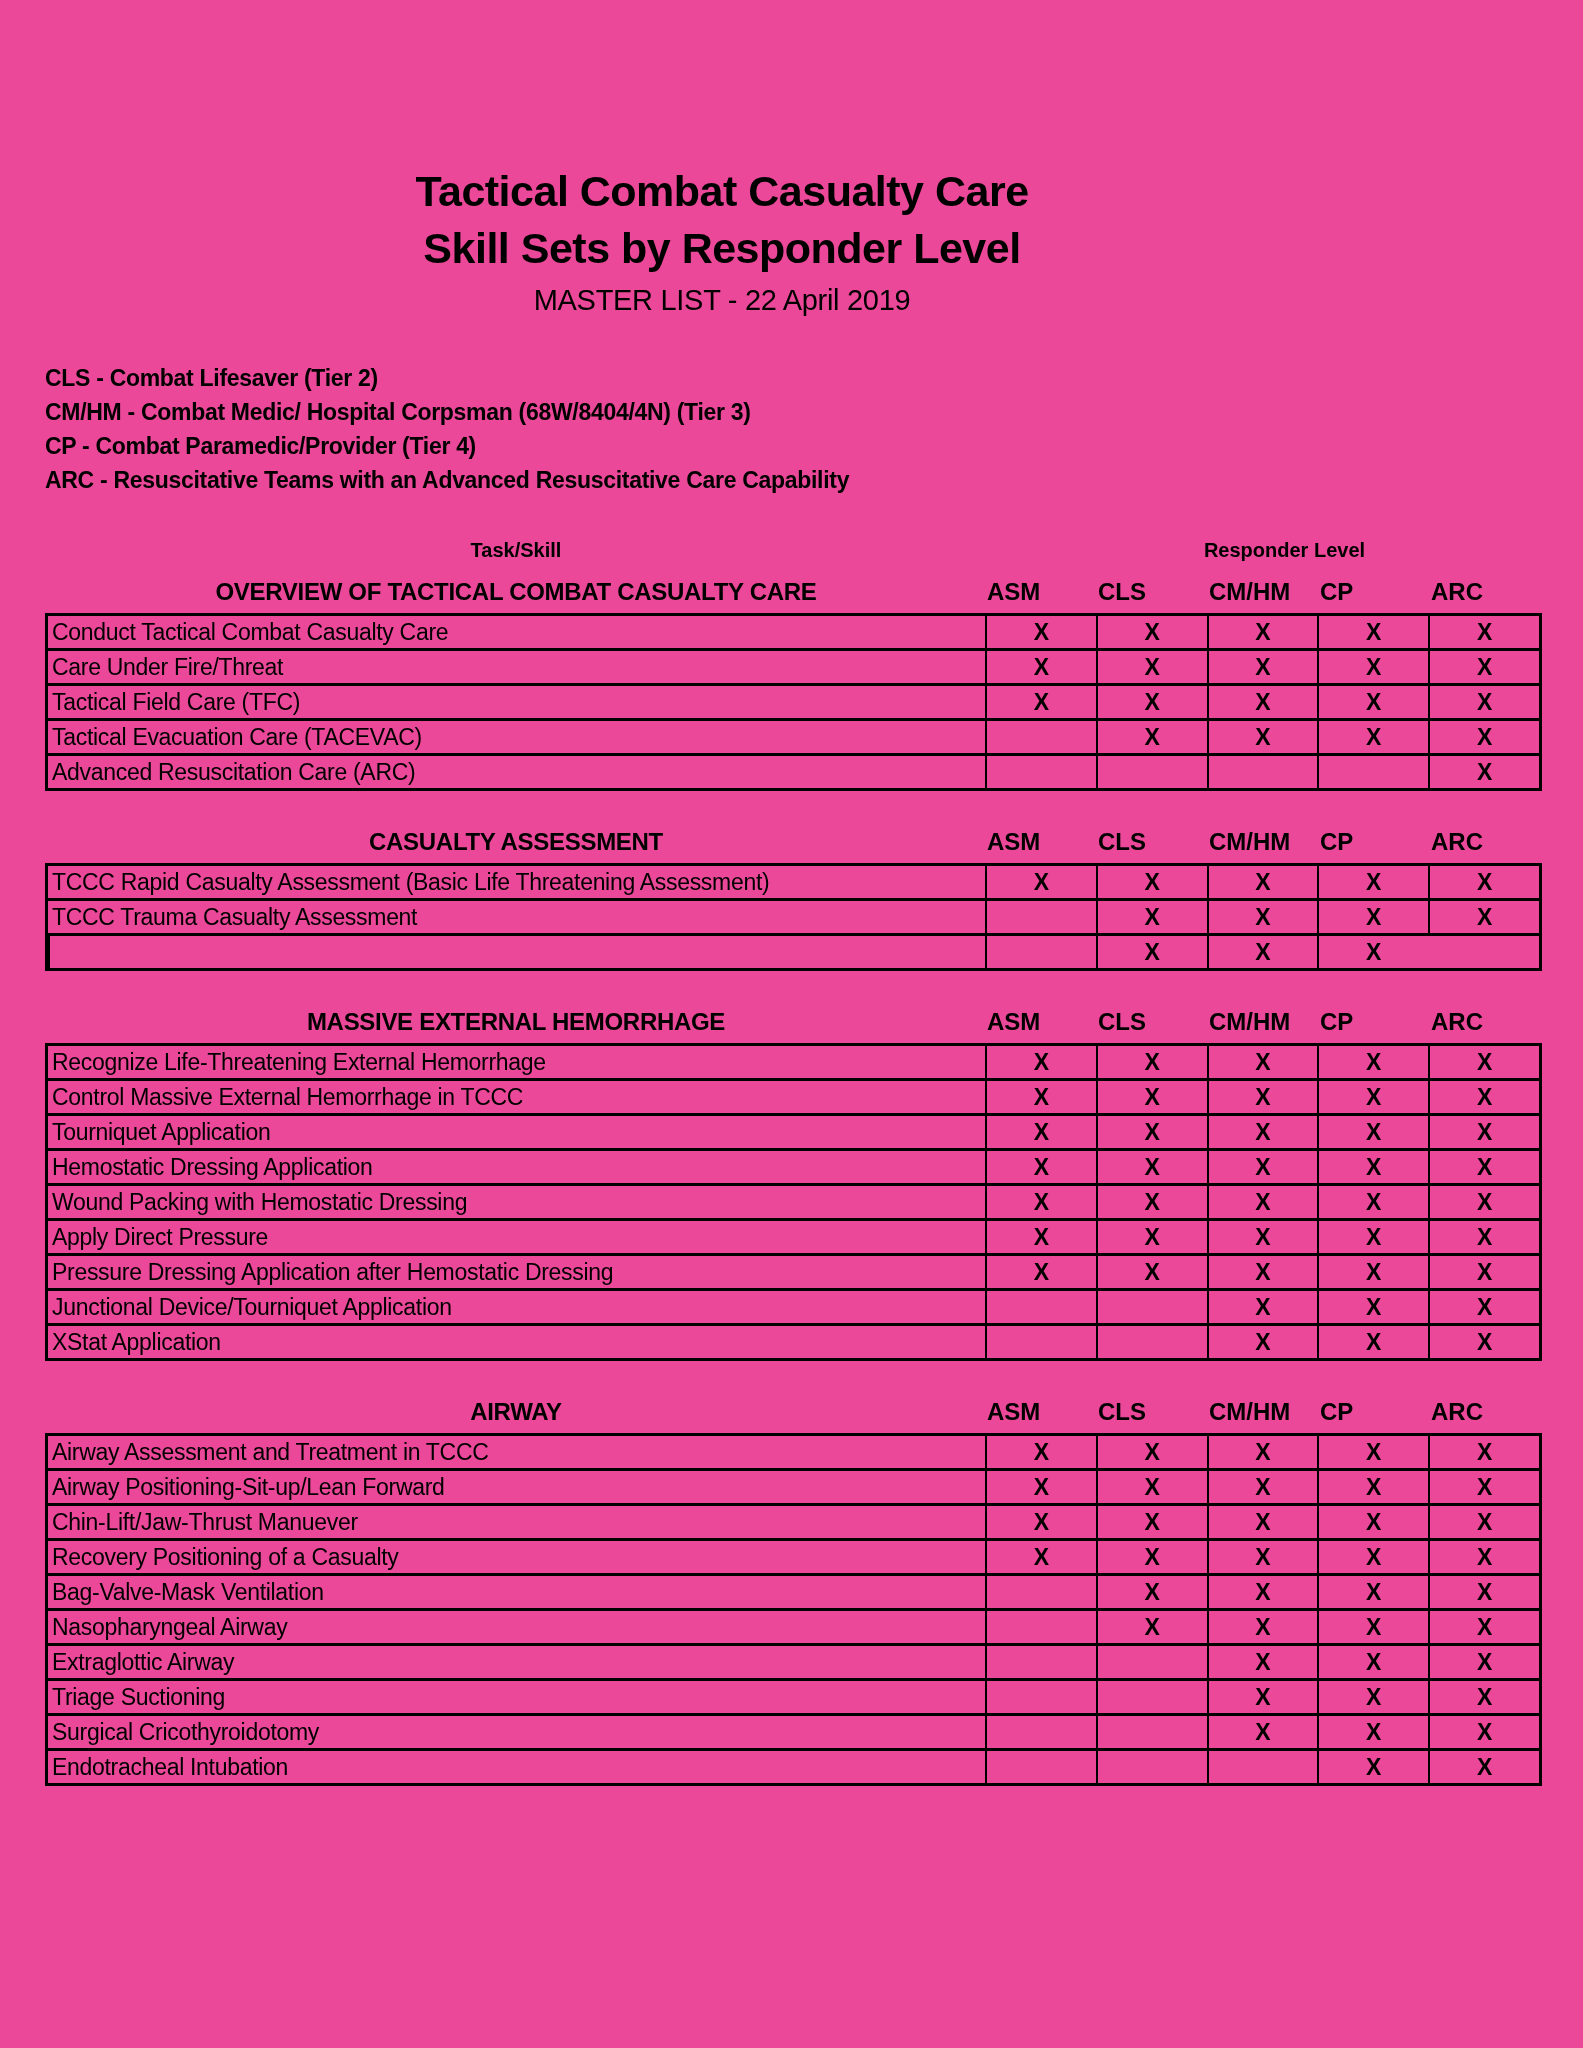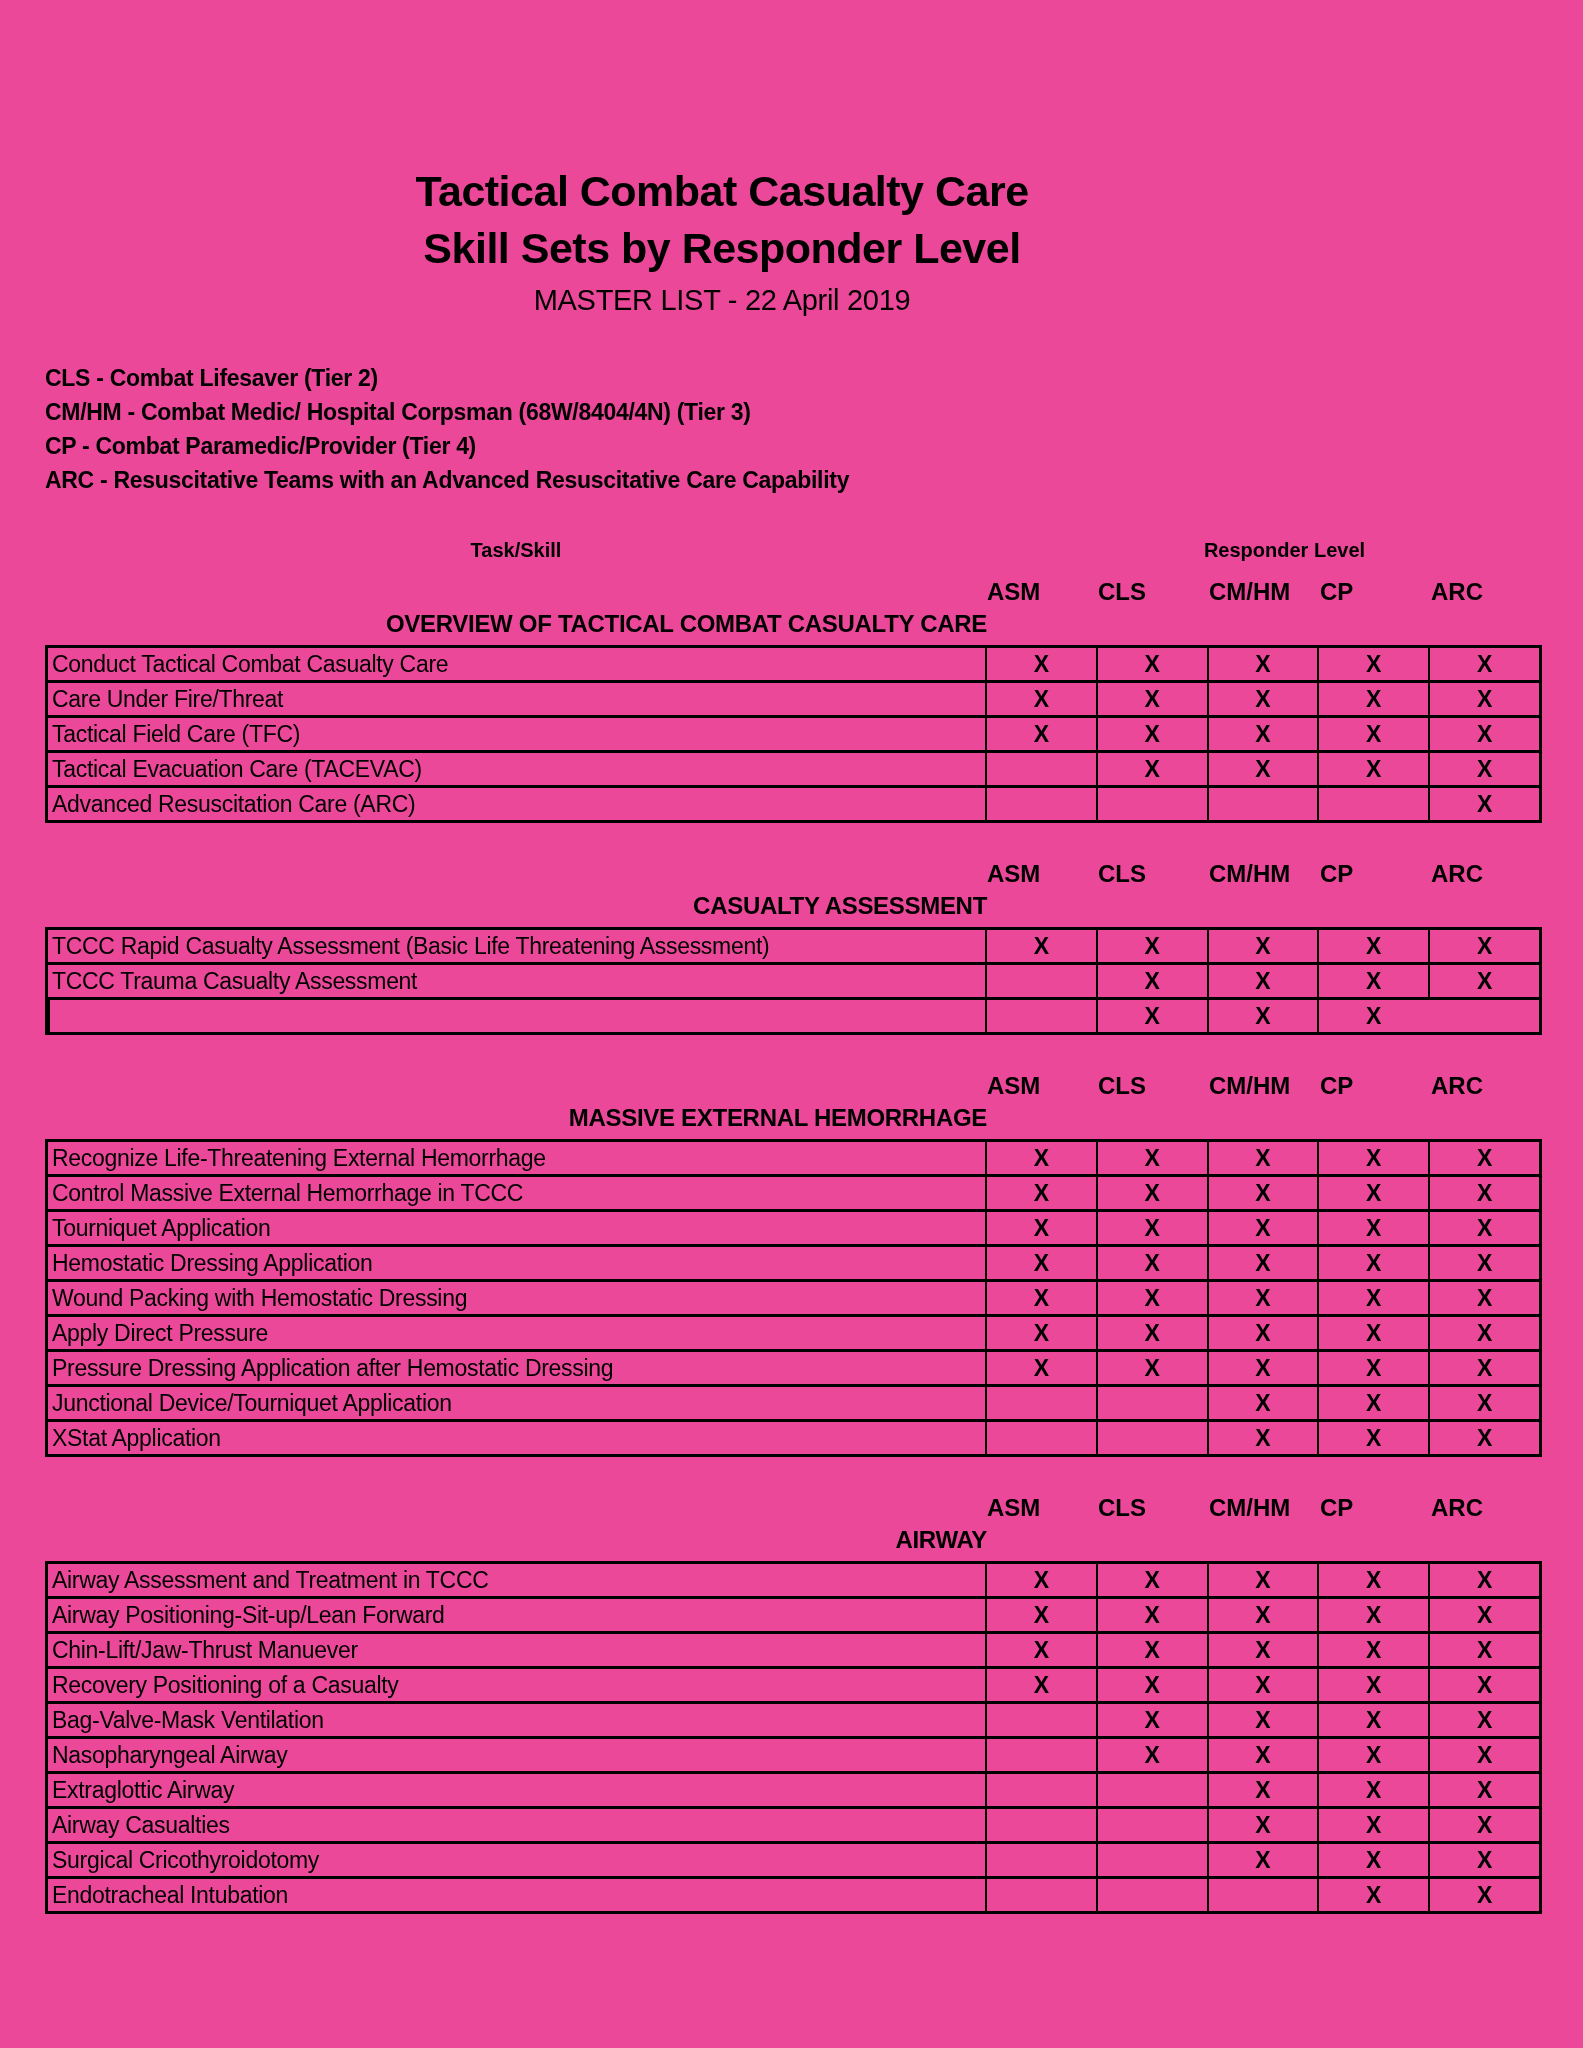--- a/index.html
+++ b/index.html
@@ -69,21 +69,21 @@
   .section.first { margin-top: 12px; }
 
   .section-head {
     display: grid;
     grid-template-columns: 942px repeat(5, 111px);
     font-weight: bold;
     font-size: 24px;
     line-height: 30px;
     margin-bottom: 6px;
   }
-  .section-head .sec-title { text-align: right; letter-spacing: -0.3px; margin-top: 32px; }
+  .section-head .sec-title { text-align: center; letter-spacing: -0.3px; }
   .section-head .col-label { text-align: left; }
 
   .tbl {
     border: 3px solid #000000;
     width: 1491px;
   }
   .row {
     display: grid;
     grid-template-columns: 937px repeat(5, 1fr);
     height: 32px;
@@ -386,21 +386,21 @@
   <div class="row">
     <div class="cell-task">Extraglottic Airway</div>
     <div class="cell-mark"></div>
     <div class="cell-mark"></div>
     <div class="cell-mark">X</div>
     <div class="cell-mark">X</div>
     <div class="cell-mark">X</div>
   </div>
 
   <div class="row">
-    <div class="cell-task">Airway Casualties</div>
+    <div class="cell-task">Triage Suctioning</div>
     <div class="cell-mark"></div>
     <div class="cell-mark"></div>
     <div class="cell-mark">X</div>
     <div class="cell-mark">X</div>
     <div class="cell-mark">X</div>
   </div>
 
   <div class="row">
     <div class="cell-task">Surgical Cricothyroidotomy</div>
     <div class="cell-mark"></div>

